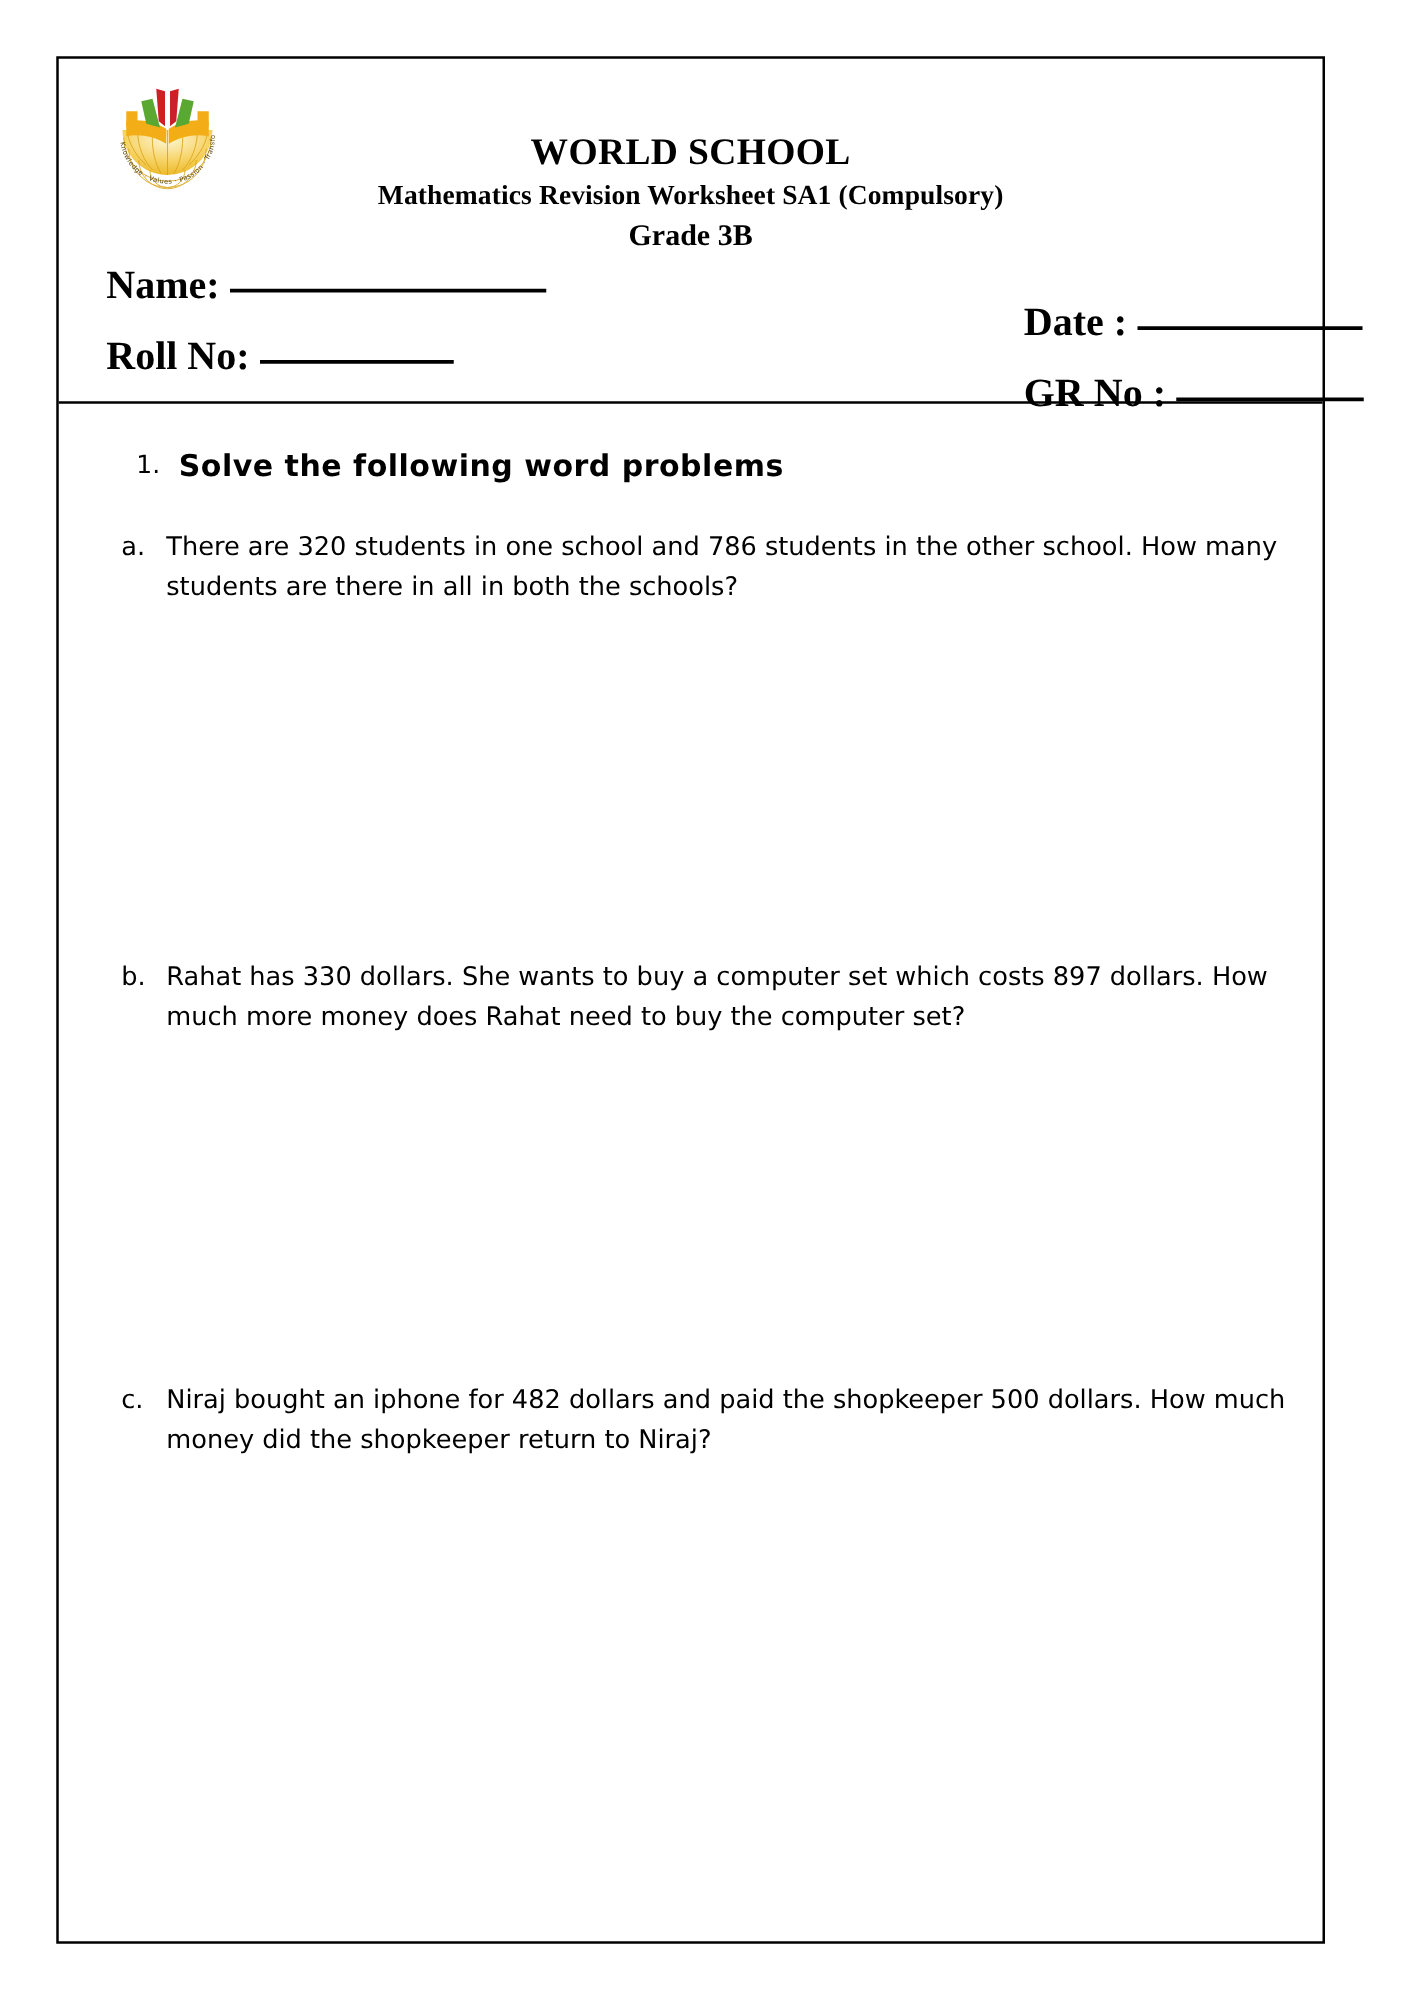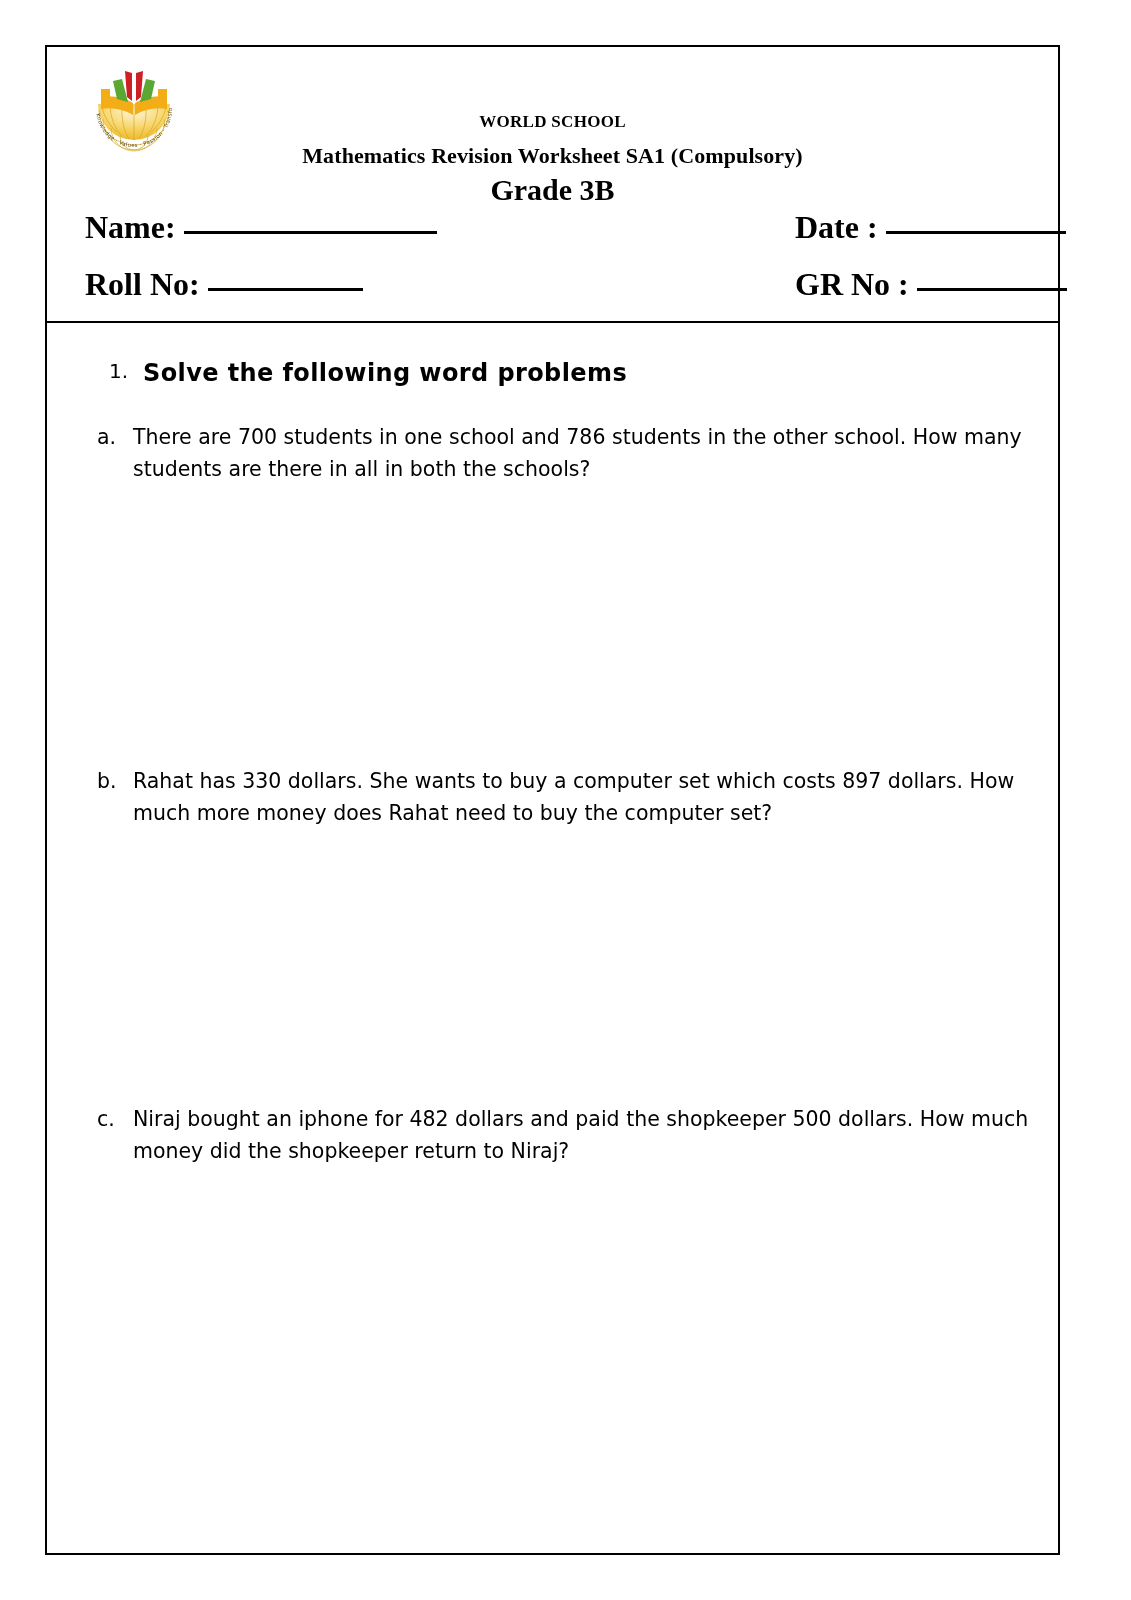--- a/index.html
+++ b/index.html
@@ -45,31 +45,31 @@
     position: absolute;
     left: 0;
     top: 58px;
     width: 100%;
     text-align: center;
     font-family: "Liberation Serif", serif;
     font-weight: bold;
     color: #000000;
   }
   .title-school {
-    font-size: 17px;
+    font-size: 30px;
     line-height: 34px;
     letter-spacing: 0.3px;
   }
   .title-worksheet {
     font-size: 22px;
     line-height: 34px;
     letter-spacing: 0.1px;
   }
   .title-grade {
-    font-size: 30px;
+    font-size: 24px;
     line-height: 33px;
   }
 
   .field-row {
     position: absolute;
     left: 0;
     width: 100%;
     height: 40px;
     font-family: "Liberation Serif", serif;
     font-weight: bold;
@@ -79,21 +79,21 @@
   .field-row.row-1 { top: 162px; }
   .field-row.row-2 { top: 219px; }
 
   .field {
     position: absolute;
     display: flex;
     align-items: baseline;
     white-space: nowrap;
   }
   .field-left  { left: 38px; }
-  .field-right { left: 748px; }
+  .field-right { left: 772px; margin-top: 30px; }
 
   .field-label { margin-right: 8px; }
 
   .rule {
     display: inline-block;
     border-bottom: 3px solid #000000;
     height: 1px;
     position: relative;
     top: -4px;
   }
@@ -245,21 +245,21 @@
 
   <div class="body-block">
 
     <div class="q-heading">
       <span class="q-num">1.</span>
       <span class="q-text">Solve the following word problems</span>
     </div>
 
     <div class="problem problem-a">
       <span class="marker">a.</span>
-      <span class="ptext">There are 700 students in one school and 786 students in the other school. How many students are there in all in both the schools?</span>
+      <span class="ptext">There are 320 students in one school and 786 students in the other school. How many students are there in all in both the schools?</span>
     </div>
 
     <div class="problem problem-b">
       <span class="marker">b.</span>
       <span class="ptext">Rahat has 330 dollars. She wants to buy a computer set which costs 897 dollars. How much more money does Rahat need to buy the computer set?</span>
     </div>
 
     <div class="problem problem-c">
       <span class="marker">c.</span>
       <span class="ptext">Niraj bought an iphone for 482 dollars and paid the shopkeeper 500 dollars. How much money did the shopkeeper return to Niraj?</span>

